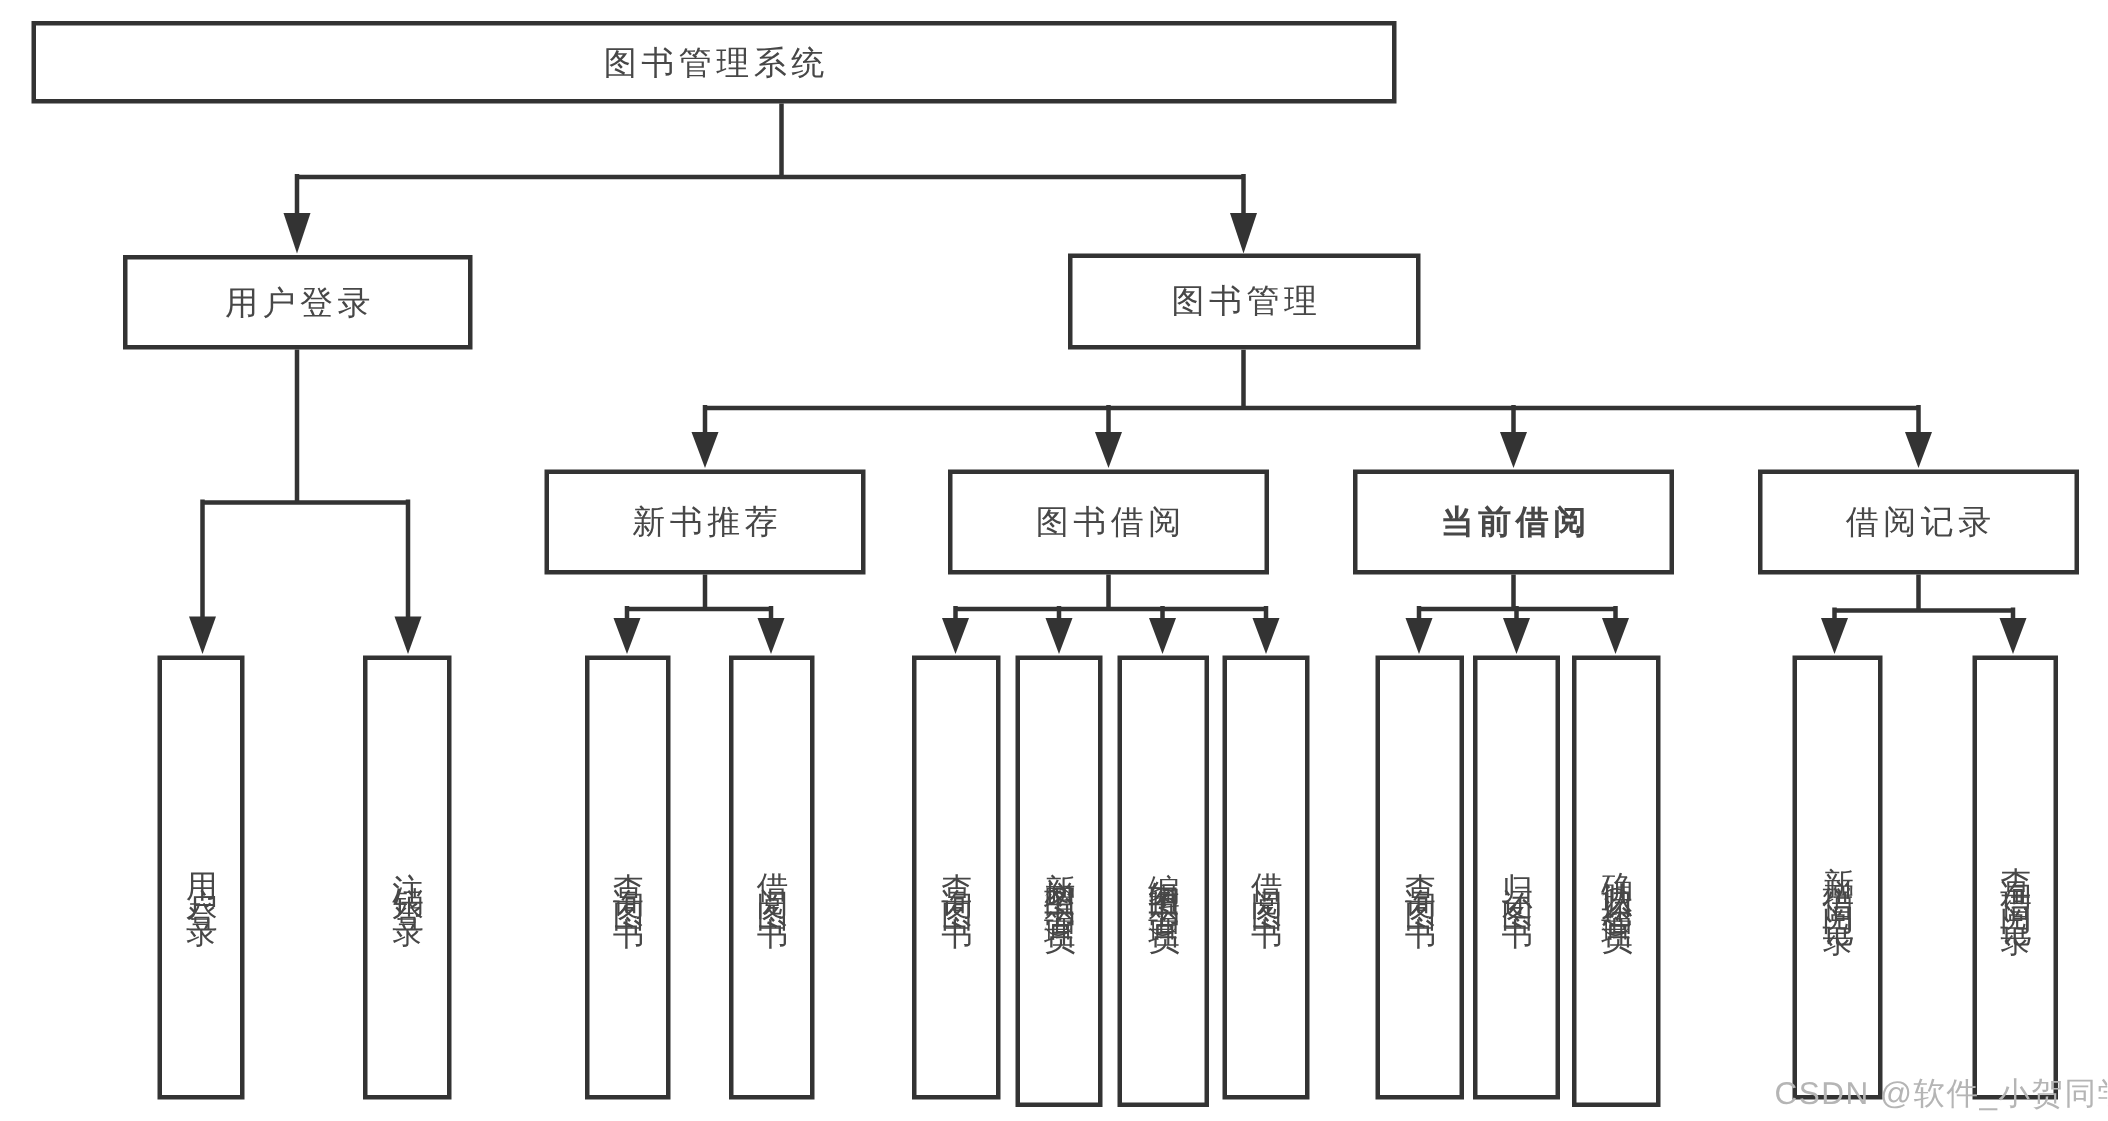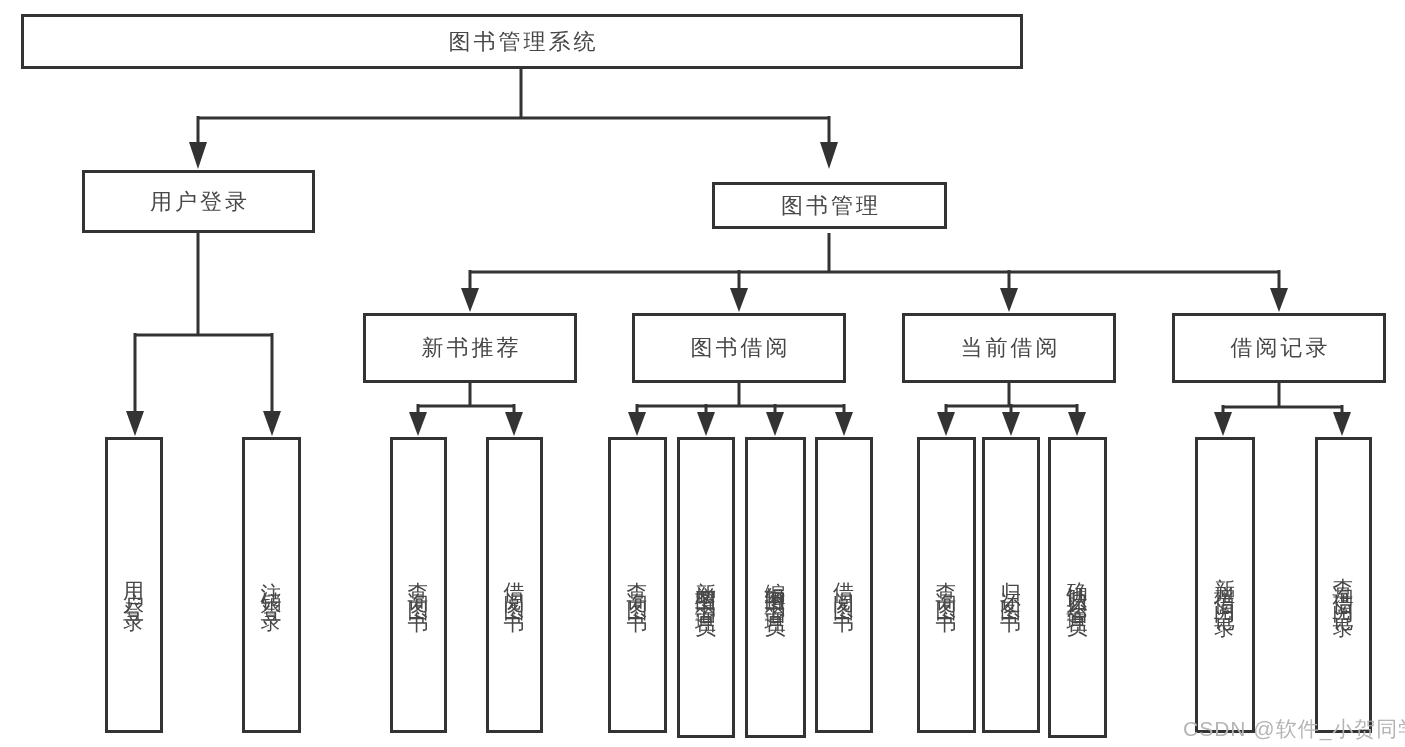--- a/index.html
+++ b/index.html
@@ -46,27 +46,27 @@
     line-height: 1;
     white-space: nowrap;
   }
   .v-label.mid {
     letter-spacing: 8px;
   }
   .v-label.long {
     letter-spacing: 5px;
   }
   
-  .n-root        { left: 21px;   top: 14px;  width: 1002px; height: 55px; }
+  .n-root        { left: 21px;   top: 14px;  width: 910px; height: 55px; }
   .n-user-login  { left: 82px;   top: 170px; width: 233px;  height: 63px; }
-  .n-book-mgmt   { left: 712px;  top: 182px; width: 235px;  height: 47px; }
+  .n-book-mgmt   { left: 712px;  top: 169px; width: 235px;  height: 64px; }
   .lvl3          { top: 313px;   height: 70px; width: 214px; }
   .n-new-books   { left: 363px; }
   .n-book-borrow { left: 632px; }
-  .n-cur-borrow  { left: 902px; }
+  .n-cur-borrow  { left: 902px; font-weight: bold; }
   .n-records     { left: 1172px; }
   .leaf          { top: 437px;  height: 296px; }
   .leaf.tall     { height: 301px; }
   .n-ul-login    { left: 105px;  width: 58px; }
   .n-ul-logout   { left: 242px;  width: 59px; }
   .n-nb-query    { left: 390px;  width: 57px; }
   .n-nb-borrow   { left: 486px;  width: 57px; }
   .n-bb-query    { left: 608px;  width: 59px; }
   .n-bb-add      { left: 677px;  width: 58px; }
   .n-bb-edit     { left: 745px;  width: 61px; }

